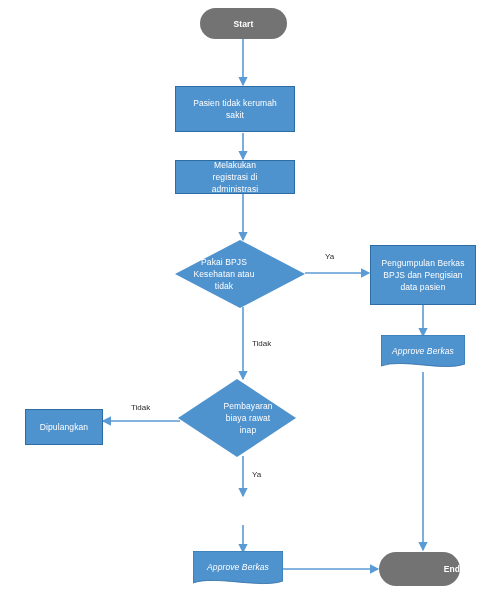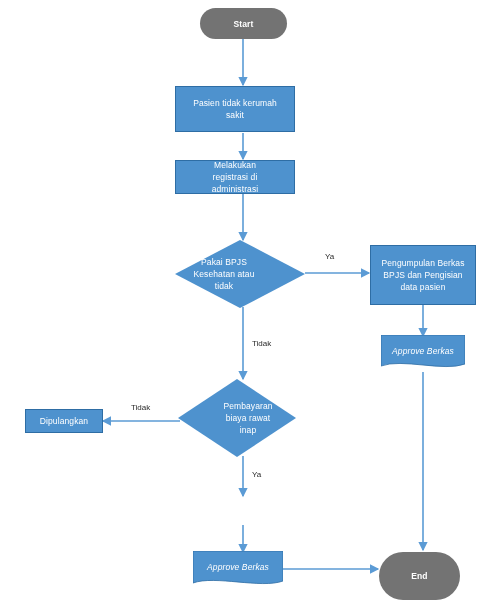--- a/index.html
+++ b/index.html
@@ -78,33 +78,33 @@
     <span class="dtext" style="margin-bottom:6px;">Approve Berkas</span>
   </div>
 
   <div class="node diamond" style="left:178px;top:379px;width:118px;height:78px;">
     <svg class="dshape" viewBox="0 0 118 78" preserveAspectRatio="none">
       <polygon points="59,0 118,39 59,78 0,39" fill="#4E92CE"></polygon>
     </svg>
     <span class="dtext" style="display:block;width:58px;margin-left:22px;">Pembayaran biaya rawat inap</span>
   </div>
 
-  <div class="node proc" style="left:25px;top:409px;width:78px;height:24px;padding:0 4px;">
+  <div class="node proc" style="left:25px;top:409px;width:78px;height:36px;padding:0 4px;">
     <span>Dipulangkan</span>
   </div>
 
 
   <div class="node doc" style="left:193px;top:551px;width:90px;height:38px;">
     <svg class="docshape" viewBox="0 0 90 38" preserveAspectRatio="none">
       <path d="M0,0 L90,0 L90,30 C68,38 22,24 0,32 Z" fill="#4E92CE" stroke="#2E6DA4" stroke-width="0.8"></path>
     </svg>
     <span class="dtext" style="margin-bottom:6px;">Approve Berkas</span>
   </div>
 
-  <div class="node pill" style="left:379px;top:552px;width:81px;height:48px;">
+  <div class="node pill" style="left:379px;top:552px;width:81px;height:34px;justify-content:flex-end;">
     <span>End</span>
   </div>
 
   <div class="edgelabel" style="left:325px;top:252px;">Ya</div>
   <div class="edgelabel" style="left:252px;top:339px;">Tidak</div>
   <div class="edgelabel" style="left:131px;top:403px;">Tidak</div>
   <div class="edgelabel" style="left:252px;top:470px;">Ya</div>
 
 </div>
 

